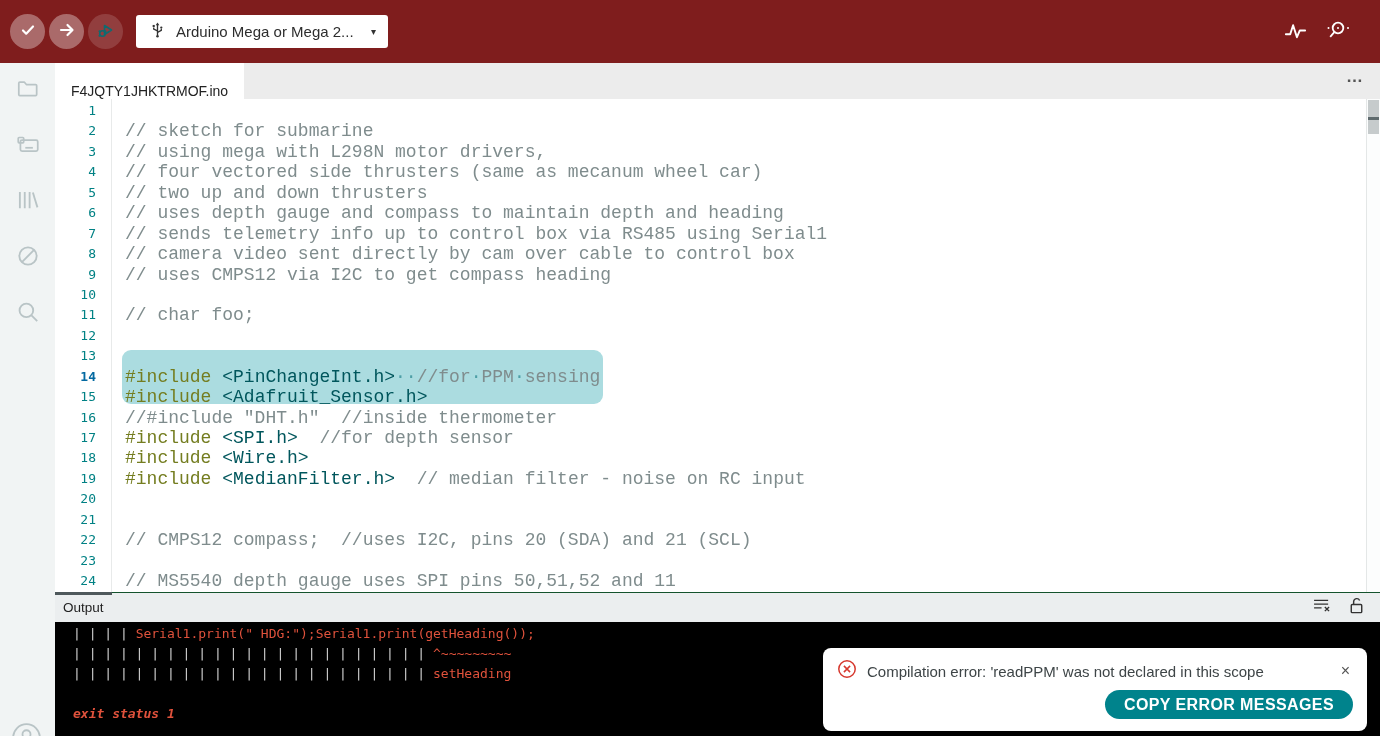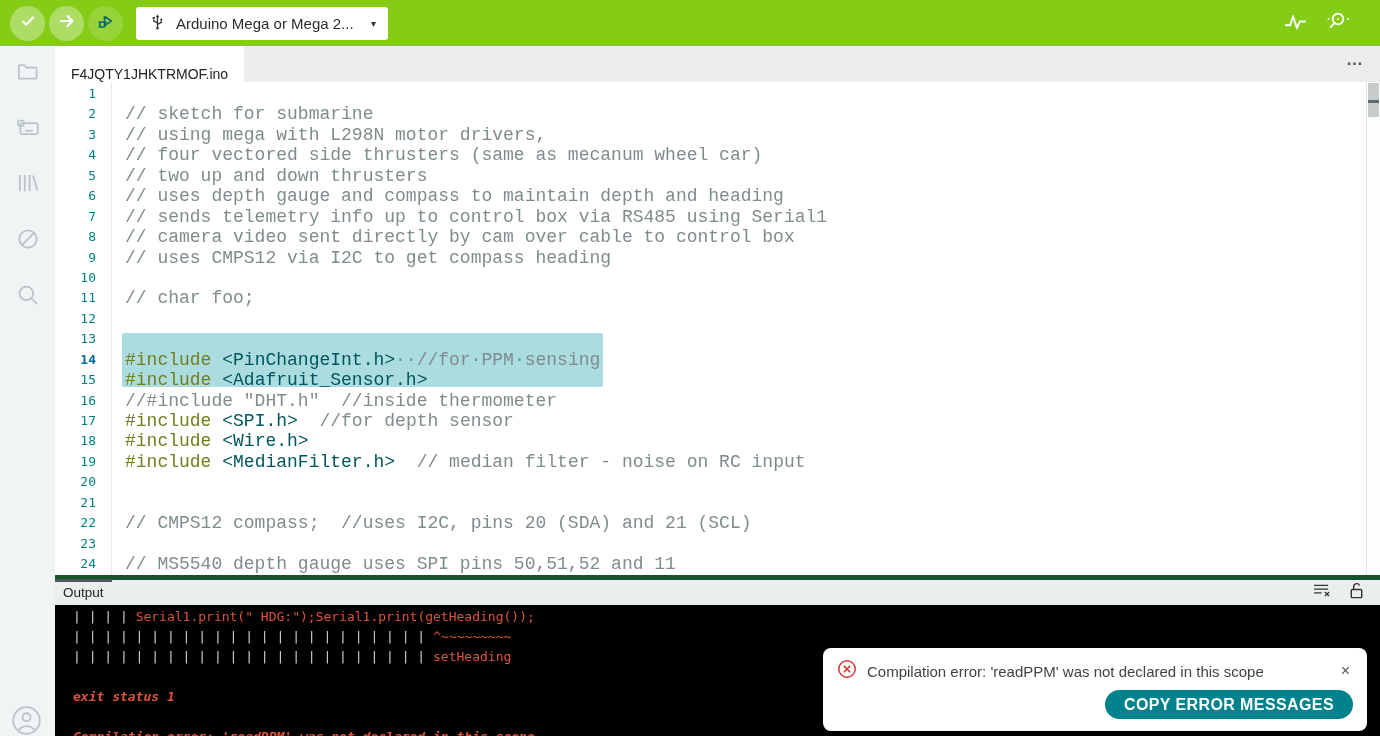--- a/index.html
+++ b/index.html
@@ -1,20 +1,20 @@
 <!DOCTYPE html>
 <html><head>
 <meta charset="utf-8">
 <style>
   * { margin:0; padding:0; box-sizing:border-box; }
   html,body { width:1380px; height:736px; overflow:hidden; background:#fff;
               font-family:"Liberation Sans", sans-serif; }
 
   
-  .toolbar { height:46px; background:#84cc16; display:flex; align-items:center; padding:0 28px 0 10px; }
+  .toolbar { height:63px; background:#7f1d1d; display:flex; align-items:center; padding:0 28px 0 10px; }
   .tbtn { width:35px; height:35px; border-radius:50%; background:rgba(255,255,255,.34);
           display:flex; align-items:center; justify-content:center; margin-right:4px; flex:none; }
   .tbtn.disabled { background:rgba(255,255,255,.15); }
   .board-select { height:33px; width:252px; background:#fff; border-radius:3px; margin-left:9px;
                   display:flex; align-items:center; gap:9px; padding:0 12px; }
   .board-label { flex:1; font-size:15px; color:#2d2d2d; white-space:nowrap; overflow:hidden; }
   .board-caret { font-size:10px; color:#333; }
   .toolbar-spacer { flex:1; }
   .ticon { margin-left:16px; display:flex; align-items:center; }
 
@@ -35,33 +35,33 @@
 
   
   .editor { flex:1; display:flex; background:#fff; position:relative; overflow:hidden; }
   .gutter { width:57px; flex:none; padding-top:2px; border-right:1px solid #E8EAEA; text-align:right; }
   .ln { font-family:"DejaVu Sans Mono", monospace; font-size:13px; line-height:20.45px;
         color:#008184; padding-right:15px; height:20.45px; }
   .ln-active { color:#0369a1; font-weight:bold; }
   .codearea { flex:1; padding:2px 0 0 13px; overflow:hidden; }
   .code-line { font-family:Liberation Mono, monospace; font-size:18px; line-height:20.45px;
                height:20.45px; white-space:pre; }
-  .hl { background:#ABDCE0; border-radius:2px; padding:17px 3px; margin:0 -3px; }
+  .hl { background:#ABDCE0; border-radius:9px; padding:17px 3px; margin:0 -3px; }
   .tk-pp  { color:#747D20; }
   .tk-hdr { color:#00565C; }
   .tk-cmt { color:#7F8C8D; }
   .tk-txt { color:#434F54; }
   .tk-ws  { color:#4E9FA6; }
   .scrollbar { position:absolute; top:0; right:0; bottom:0; width:14px;
                border-left:1px solid #E4E7E7; background:#FCFDFD; }
   .thumb { position:absolute; top:1px; left:1px; right:1px; height:34px; background:#C6CBCC; }
   .thumb-marker { position:absolute; top:17px; left:0; right:0; height:3px; background:#5E6A6D; }
 
   
-  .output-header { height:30px; background:#EBEEEF; border-top:5px solid #14532d;
+  .output-header { height:30px; background:#EBEEEF; border-top:1px solid #14532d;
                    display:flex; align-items:center; padding:0 14px 0 8px; position:relative; flex:none; }
   .drag-indicator { position:absolute; left:0; top:-1px; width:57px; height:3px; background:#4E585B; }
   .output-title { flex:1; font-size:13.5px; color:#222; }
   .oicon { margin-left:15px; color:#333; display:flex; align-items:center; }
 
   .console { height:131px; flex:none; background:#000; padding:2px 0 0 18px; overflow:hidden; }
   .con-line { font-family:"DejaVu Sans Mono", monospace; font-size:13px; line-height:20px;
               height:20px; white-space:pre; }
   .tk-pipe { color:#CFCFCF; }
   .tk-err  { color:#E0523C; }

